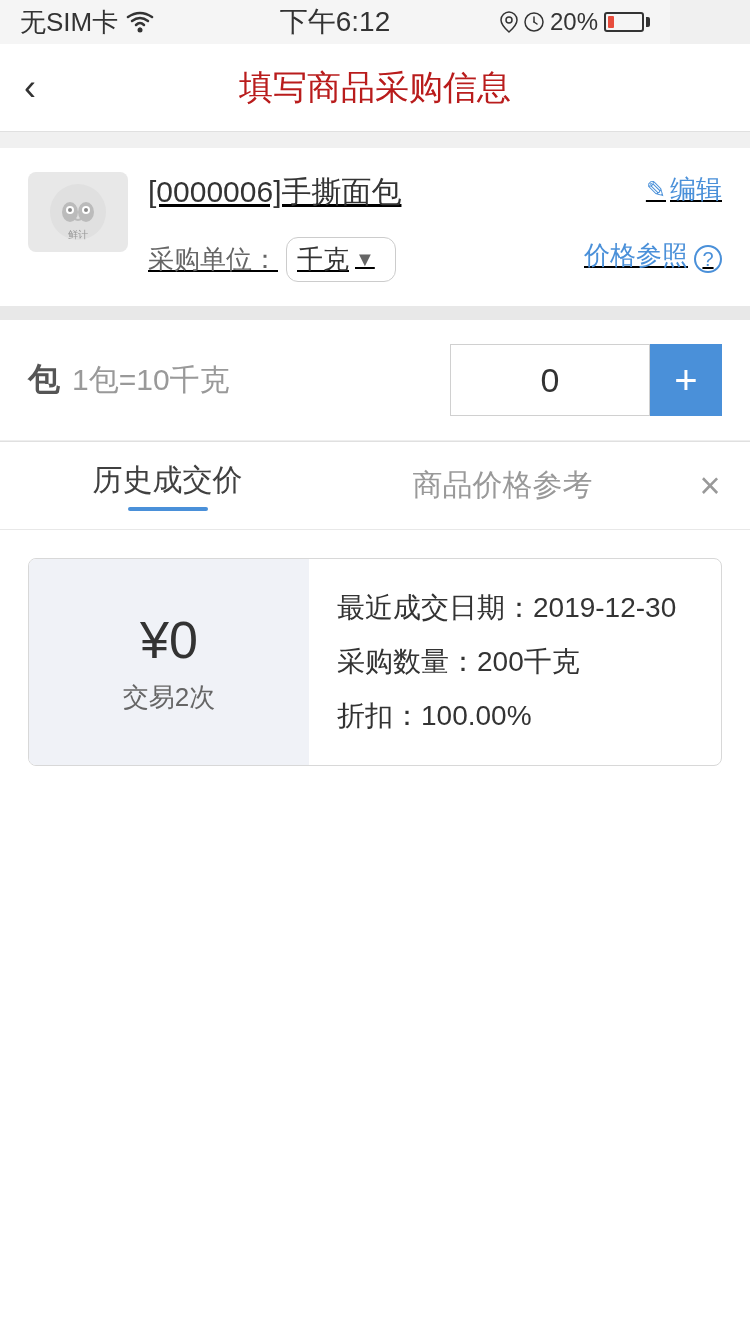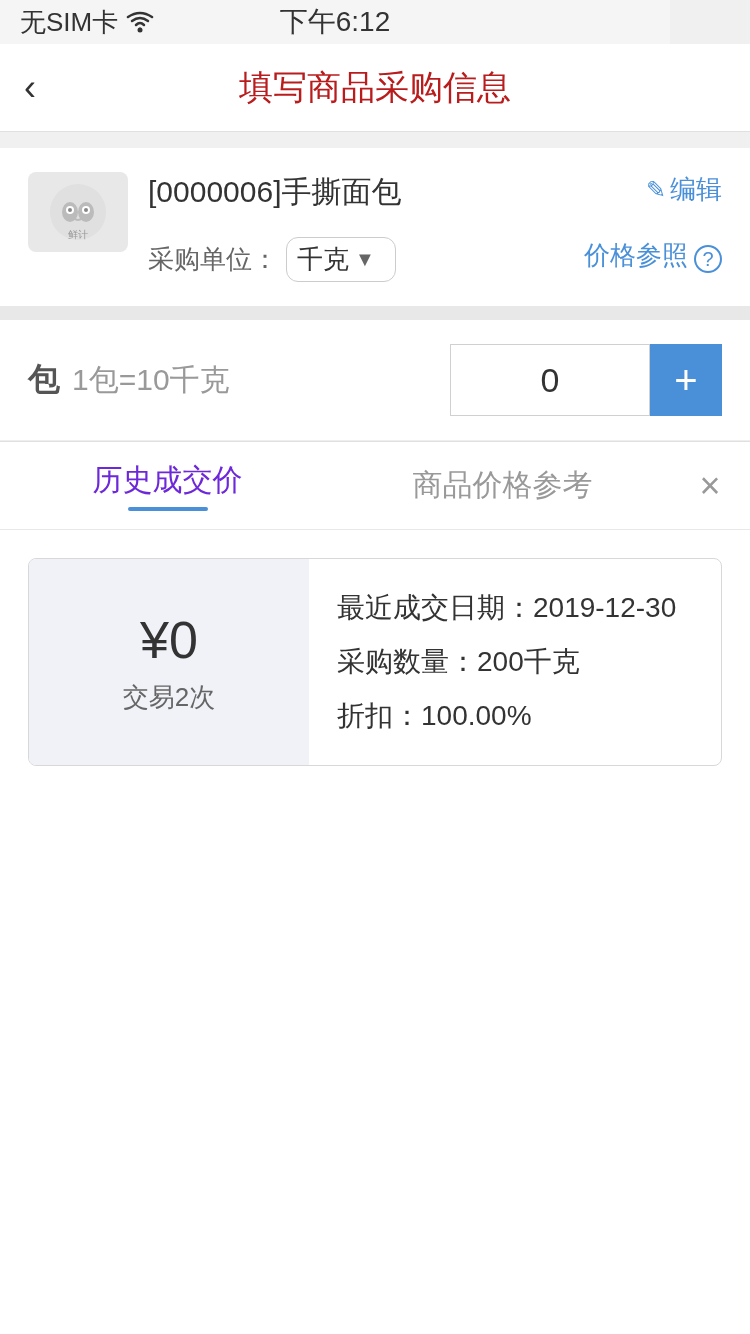--- a/index.html
+++ b/index.html
@@ -113,20 +113,21 @@
       height: 80px;
       background: #e8e8e8;
       border-radius: 8px;
       display: flex;
       align-items: center;
       justify-content: center;
       flex-shrink: 0;
     }
     .product-info {
       flex: 1;
+      text-decoration: underline;
     }
     .product-header {
       display: flex;
       justify-content: space-between;
       align-items: flex-start;
       margin-bottom: 16px;
     }
     .product-name {
       font-size: 30px;
       color: #333;
@@ -277,21 +278,21 @@
       align-items: center;
       justify-content: center;
       cursor: pointer;
       height: 100%;
     }
     .tab-label {
       font-size: 30px;
       color: #999;
     }
     .tab-label.active {
-      color: #6d28d9;
+      color: #404040;
     }
     .tab-underline {
       height: 4px;
       width: 80px;
       background: #4a90d9;
       border-radius: 2px;
       margin-top: 6px;
     }
     .tab-close {
       width: 80px;
@@ -360,20 +361,40 @@
 
     <svg width="28" height="22" viewBox="0 0 28 22">
       <path d="M14 18 Q14 18 14 18" stroke="#333" stroke-width="3" fill="none" stroke-linecap="round"></path>
       <path d="M10 14 Q14 10 18 14" stroke="#333" stroke-width="2.5" fill="none" stroke-linecap="round"></path>
       <path d="M6 10 Q14 4 22 10" stroke="#333" stroke-width="2.5" fill="none" stroke-linecap="round"></path>
       <path d="M2 6 Q14 -2 26 6" stroke="#333" stroke-width="2.5" fill="none" stroke-linecap="round"></path>
       <circle cx="14" cy="19" r="2.5" fill="#333"></circle>
     </svg>
   </div>
   <div class="status-center">下午6:12</div>
+  <div class="status-right">
+
+    <svg width="18" height="22" viewBox="0 0 18 22">
+      <path d="M9 1 C5 1 1 4.5 1 9 C1 14 9 21 9 21 C9 21 17 14 17 9 C17 4.5 13 1 9 1Z" stroke="#333" stroke-width="1.5" fill="none"></path>
+      <circle cx="9" cy="9" r="3" stroke="#333" stroke-width="1.5" fill="none"></circle>
+    </svg>
+
+    <svg width="20" height="20" viewBox="0 0 20 20">
+      <circle cx="10" cy="10" r="9" stroke="#333" stroke-width="1.5" fill="none"></circle>
+      <line x1="10" y1="5" x2="10" y2="10" stroke="#333" stroke-width="1.5" stroke-linecap="round"></line>
+      <line x1="10" y1="10" x2="13" y2="12" stroke="#333" stroke-width="1.5" stroke-linecap="round"></line>
+    </svg>
+    <span>20%</span>
+    <div class="battery-icon">
+      <div class="battery-body">
+        <div class="battery-fill"></div>
+      </div>
+      <div class="battery-tip"></div>
+    </div>
+  </div>
 </div>
 
 <div class="nav-bar">
   <div class="nav-back">‹</div>
   <div class="nav-title">填写商品采购信息</div>
 </div>
 
 <div class="product-card">
   <div class="product-thumbnail">
 

